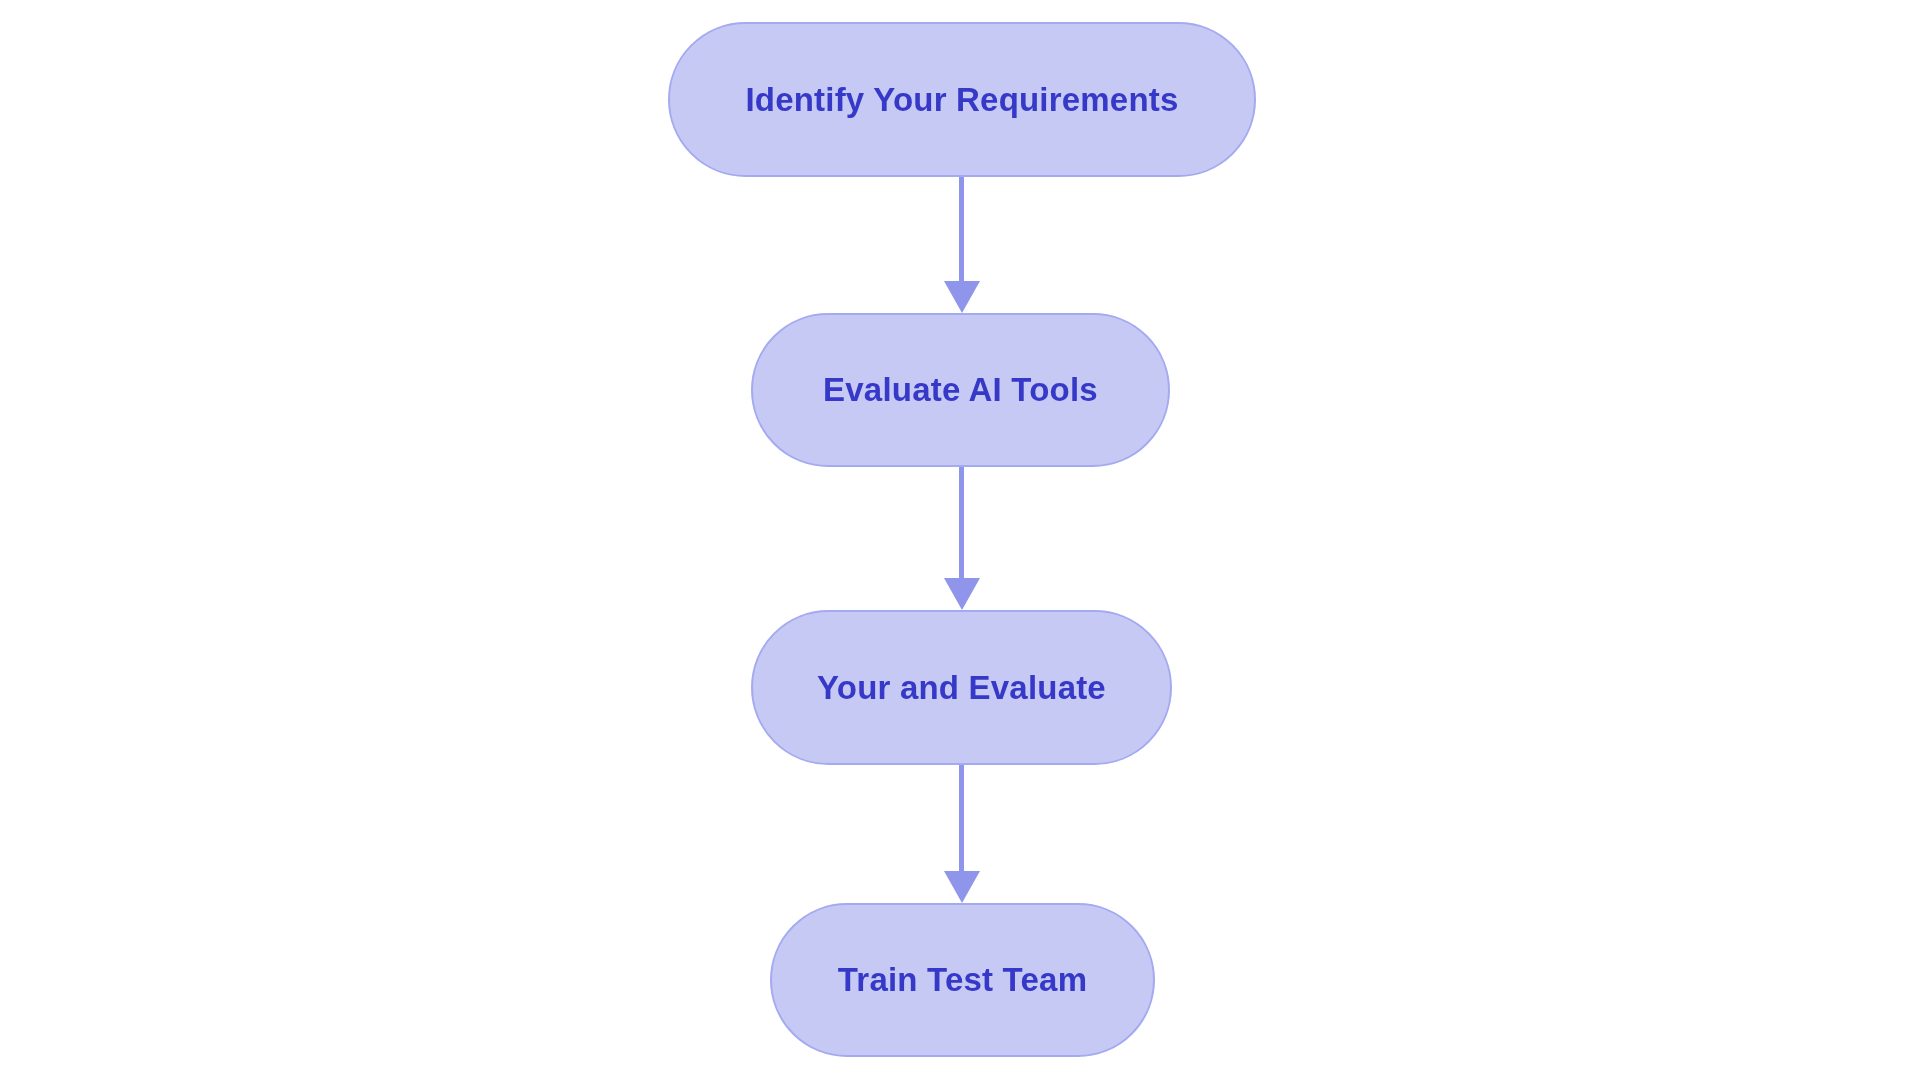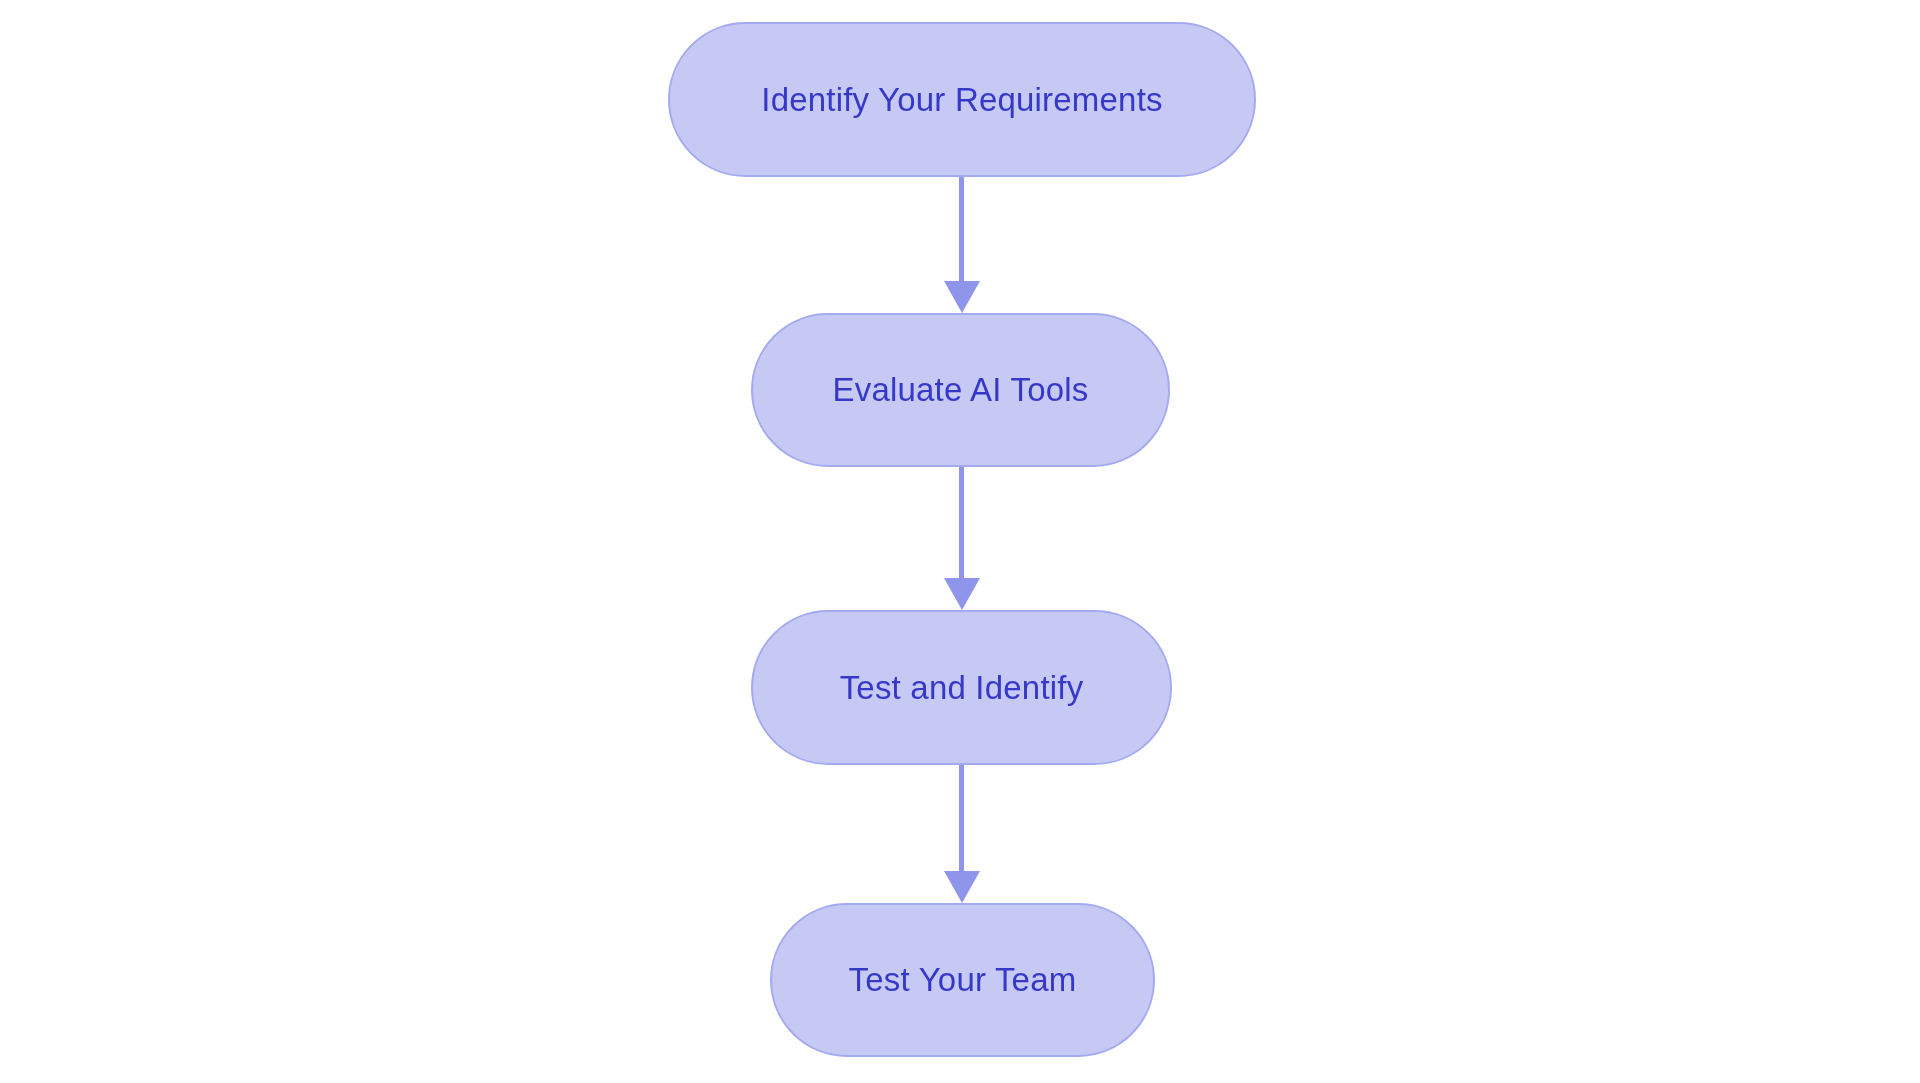--- a/index.html
+++ b/index.html
@@ -20,21 +20,21 @@
   .node{
     position:absolute;
     display:flex;align-items:center;justify-content:center;
     background:var(--node-fill);
     border:2px solid var(--node-border);
     border-radius:78px;
     box-sizing:border-box;
   }
   .node-label{
     font-size:33px;
-    font-weight:400;
+    font-weight:700;
     color:var(--text-color);
     letter-spacing:0.2px;
     white-space:nowrap;
   }
   #node-1{left:668px;top:22px;width:588px;height:155px;}
   #node-2{left:751px;top:313px;width:419px;height:154px;}
   #node-3{left:751px;top:610px;width:421px;height:155px;}
   #node-4{left:770px;top:903px;width:385px;height:154px;}
 
   .edge-line{
@@ -69,23 +69,23 @@
   <div class="edge-head" id="edge-1-head"></div>
 
   <div class="node" id="node-2">
     <span class="node-label">Evaluate AI Tools</span>
   </div>
 
   <div class="edge-line" id="edge-2-line"></div>
   <div class="edge-head" id="edge-2-head"></div>
 
   <div class="node" id="node-3">
-    <span class="node-label">Test and Identify</span>
+    <span class="node-label">Your and Evaluate</span>
   </div>
 
   <div class="edge-line" id="edge-3-line"></div>
   <div class="edge-head" id="edge-3-head"></div>
 
   <div class="node" id="node-4">
-    <span class="node-label">Test Your Team</span>
+    <span class="node-label">Train Test Team</span>
   </div>
 
 </div>
 
 </body></html>

